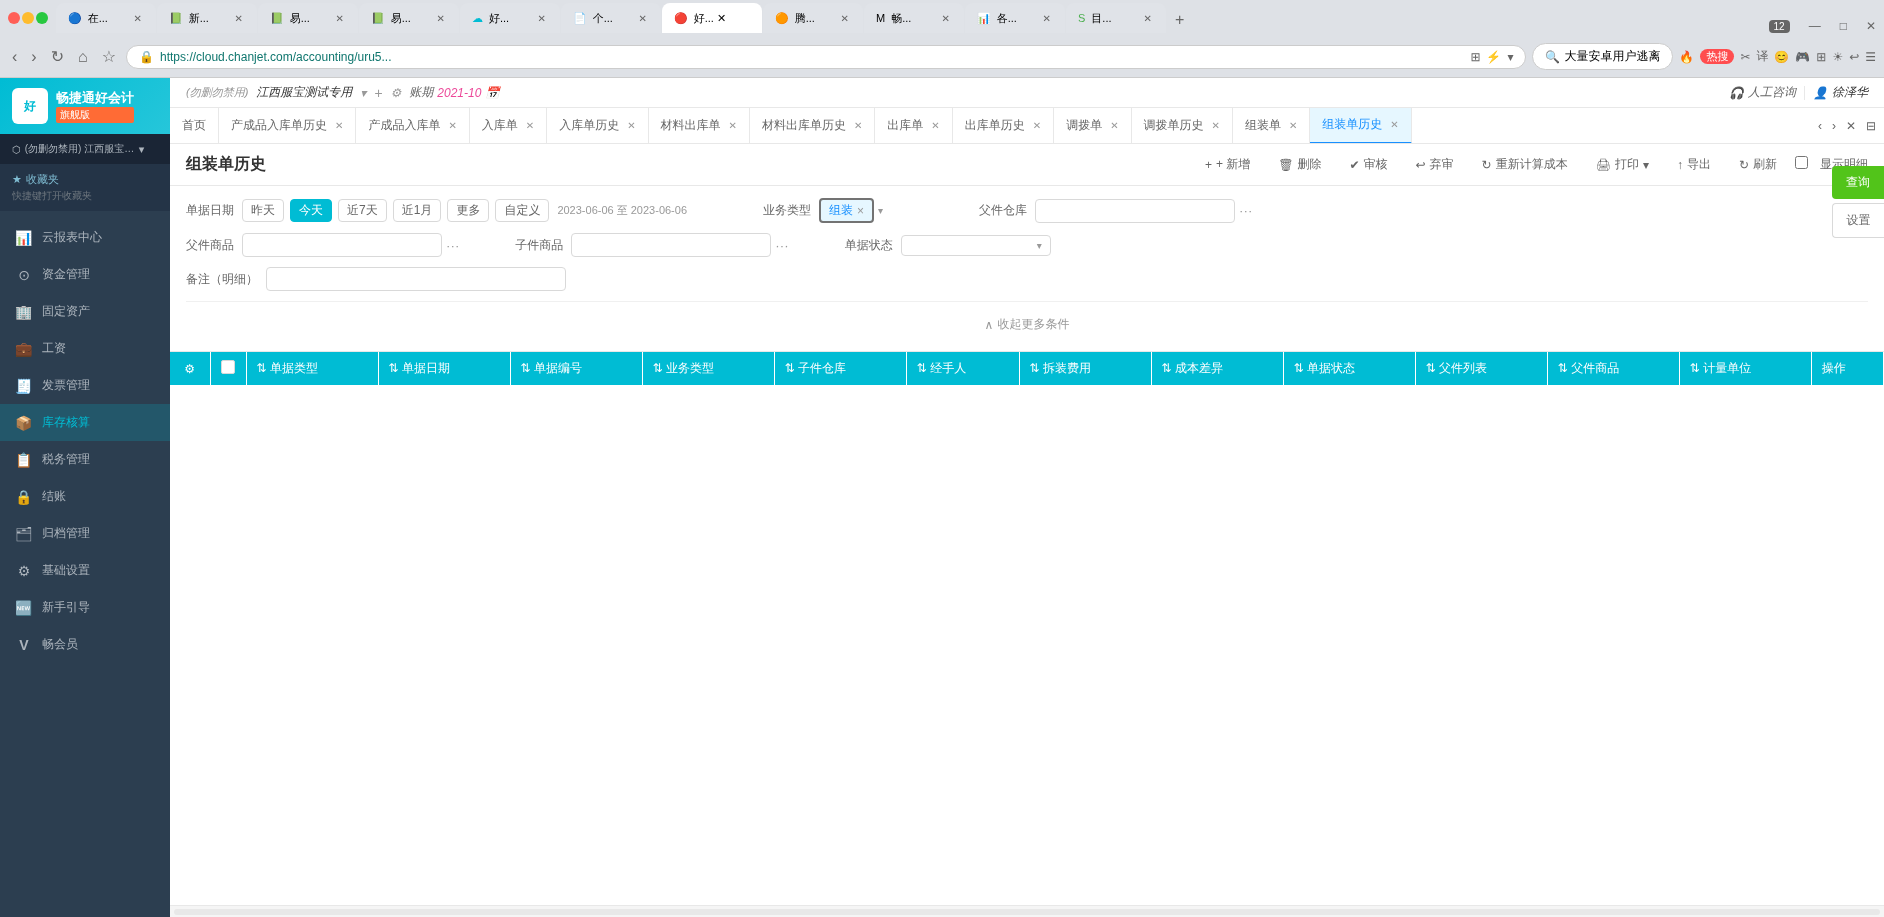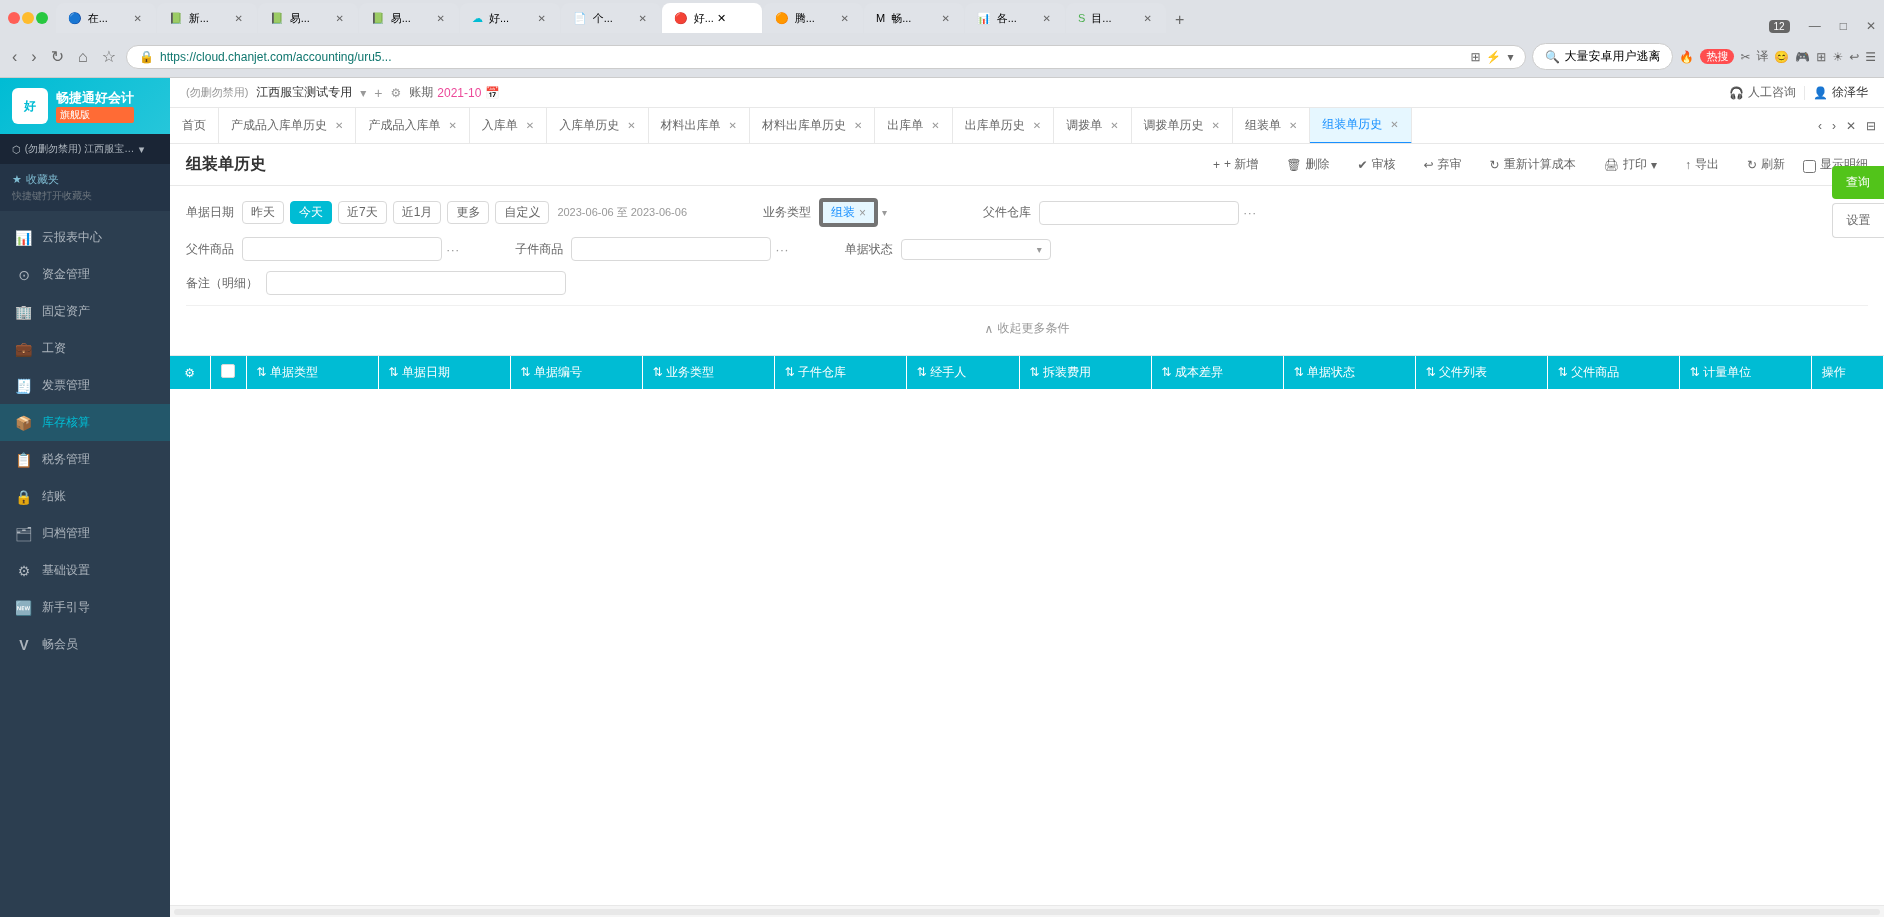--- a/index.html
+++ b/index.html
@@ -55,21 +55,21 @@
     .page-actions { display: flex; gap: 8px; align-items: center; }
     .action-btn { display: flex; align-items: center; gap: 4px; padding: 4px 10px; border: none; background: none; cursor: pointer; color: #666; font-size: 12px; }
 
     
     .filter-area { background: #fff; padding: 12px 16px; border-bottom: 1px solid #e8e8e8; }
     .filter-row { display: flex; align-items: center; gap: 16px; margin-bottom: 10px; flex-wrap: wrap; }
     .date-filter { display: flex; align-items: center; gap: 6px; }
     .date-btn { padding: 2px 8px; border: 1px solid #d9d9d9; border-radius: 4px; background: #fff; cursor: pointer; font-size: 12px; color: #666; }
     .date-btn.active { background: #00bcd4; color: #fff; border-color: #00bcd4; }
     .date-range { color: #999; font-size: 11px; }
-    .filter-tag { background: #e6f7ff; border: 4px solid #737373; border-radius: 4px; padding: 2px 8px; font-size: 12px; color: #1890ff; display: flex; align-items: center; gap: 4px; }
+    .filter-tag { background: #e6f7ff; border: 2px solid #737373; border-radius: 4px; padding: 2px 8px; font-size: 12px; color: #1890ff; display: flex; align-items: center; gap: 4px; }
     .filter-tag-close { cursor: pointer; color: #999; }
     .filter-select { min-width: 120px; border: 1px solid #d9d9d9; border-radius: 4px; padding: 4px 8px; font-size: 12px; display: flex; align-items: center; justify-content: space-between; cursor: pointer; background: #fff; }
     .collapse-btn { display: flex; align-items: center; justify-content: center; gap: 4px; padding: 6px; color: #999; cursor: pointer; font-size: 12px; }
 
     
     .table-container { flex: 1; overflow: auto; background: #fff; margin: 0; }
     .data-table { width: 100%; border-collapse: collapse; }
     .data-table th { background: #00bcd4; color: #fff; padding: 8px 10px; text-align: left; font-size: 12px; font-weight: normal; white-space: nowrap; border-right: 1px solid rgba(255,255,255,0.2); position: relative; }
     .data-table th:first-child { width: 40px; text-align: center; }
     .th-settings { background: #00bcd4; width: 36px; text-align: center; }
@@ -85,21 +85,21 @@
     
     .filter-type-select { display: flex; align-items: center; gap: 4px; }
     .dropdown-arrow { color: #999; font-size: 10px; }
 
     .page-content { flex: 1; display: flex; flex-direction: column; overflow: hidden; }
 
     .top-right-controls { display: flex; align-items: center; gap: 4px; }
     .consultant-btn { display: flex; align-items: center; gap: 4px; color: #666; font-size: 12px; cursor: pointer; }
     .user-info { display: flex; align-items: center; gap: 4px; color: #333; font-size: 12px; cursor: pointer; }
 
-    .header-top { background: #fff; padding: 6px 16px; display: flex; align-items: center; justify-content: space-between; border-bottom: 1px solid #e8e8e8; }
+    .header-top { background: #fff; padding: 6px 16px; display: flex; align-items: center; justify-content: space-between; border-bottom: 1px solid #e8e8e8; font-style: italic; }
     .account-info { display: flex; align-items: center; gap: 8px; font-size: 12px; color: #666; }
     .period-info { display: flex; align-items: center; gap: 4px; }
   </style>
 </head>
 <body>
 
 <div class="browser-chrome">
   <div style="display:flex;align-items:center;gap:2px;margin-right:4px;">
     <div style="width:12px;height:12px;background:#ff5f57;border-radius:50%;"></div>
     <div style="width:12px;height:12px;background:#febc2e;border-radius:50%;"></div>
@@ -393,21 +393,21 @@
             <span>▾</span>
           </button>
           <button class="action-btn">
             <span>↑</span>
             <span>导出</span>
           </button>
           <button class="action-btn">
             <span>↻</span>
             <span>刷新</span>
           </button>
-          <label style="display:flex;align-items:flex-end;gap:4px;font-size:12px;color:#666;cursor:pointer;">
+          <label style="display:flex;align-items:flex-start;gap:12px;font-size:12px;color:#666;cursor:pointer;">
             <input type="checkbox" style="cursor: pointer;">
             <span>显示明细</span>
           </label>
         </div>
       </div>
 
       <div class="filter-area">
 
         <div class="filter-row">
           <div style="display:flex;align-items:center;gap:8px;">

